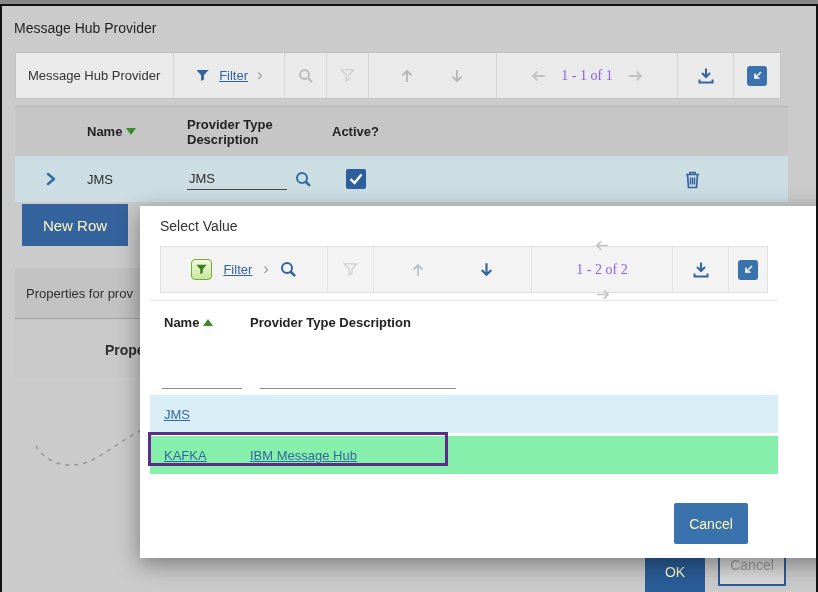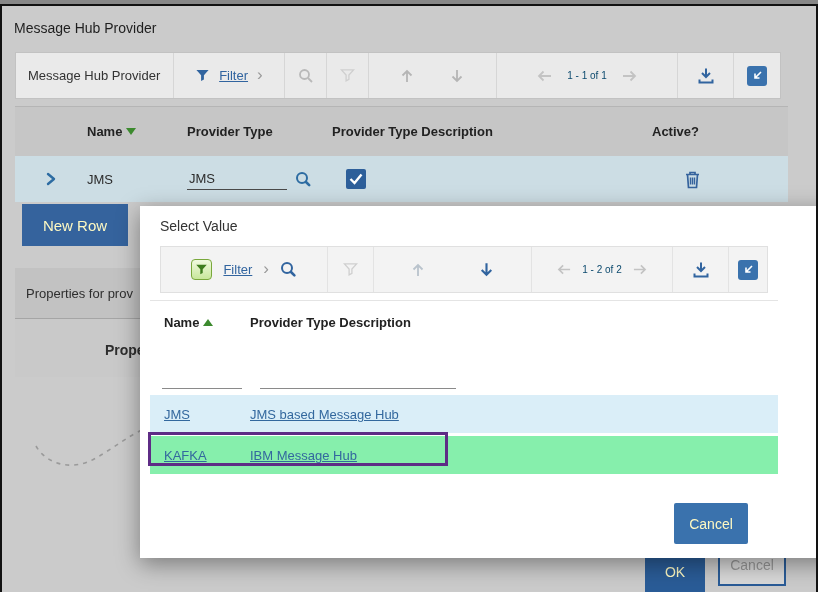--- a/index.html
+++ b/index.html
@@ -8,21 +8,21 @@
   .page-title{position:absolute;left:12px;top:14px;font-size:14px;color:#1f1f1f;}
   
   .tb{position:absolute;display:flex;align-items:stretch;background:#eaeaea;border:1px solid #c2c2c2;}
   .tb.dlg-tb{background:#f3f3f3;border-color:#e0e0e0;}
   .tbcell{display:flex;align-items:center;justify-content:center;gap:9px;border-right:1px solid #d6d6d6;padding:0 6px;}
   .tb.dlg-tb .tbcell{border-right-color:#e3e3e3;}
   .tbcell:last-child{border-right:none;}
   .tb-label{font-size:13px;color:#333;justify-content:flex-start;padding-left:12px;}
   .link{font-size:13px;color:#31649f;text-decoration:underline;cursor:pointer;}
   .chev{font-size:17px;color:#9a9a9a;line-height:1;transform:translateY(-1px);}
-  .pager{font-family:Liberation Sans, sans-serif;font-size:10px;color:#0c4a6e;white-space:nowrap;}
+  .pager{font-family:Liberation Serif, serif;font-size:14px;color:#8b5cf6;white-space:nowrap;}
   .sq-btn{width:20px;height:20px;border-radius:3px;background:#3a72ad;display:flex;align-items:center;justify-content:center;cursor:pointer;}
   .gfilter{width:21px;height:21px;border-radius:4px;border:1px solid #79a83b;background:linear-gradient(#f0fadf,#c8e79b);display:flex;align-items:center;justify-content:center;}
   
   .grid{display:grid;grid-template-columns:72px 100px 145px 320px 80px 56px;align-items:center;}
   .main-head{position:absolute;left:13px;top:100px;width:773px;height:50px;background:#c6c6c6;border-top:1px solid #b5b5b5;}
   .main-row{position:absolute;left:13px;top:150px;width:773px;height:46px;background:#ccdde4;}
   .hcell{font-size:13px;font-weight:bold;color:#222;display:flex;align-items:center;gap:4px;}
   .cell{font-size:13px;color:#2b2b2b;display:flex;align-items:center;}
   .tri-down{width:0;height:0;border-left:5px solid transparent;border-right:5px solid transparent;border-top:7px solid #3c8a2e;}
   .tri-up{width:0;height:0;border-left:5px solid transparent;border-right:5px solid transparent;border-bottom:7px solid #3c8a2e;}
@@ -126,21 +126,20 @@
       </span>
     </div>
   </div>
 
   <div class="main-head grid">
     <div></div>
     <div class="hcell">
       <span>Name</span>
       <span class="tri-down"></span>
     </div>
-    <div class="hcell">Provider Type</div>
     <div class="hcell">Provider Type Description</div>
     <div class="hcell">Active?</div>
     <div></div>
   </div>
 
   <div class="main-row grid">
     <div class="cell" style="justify-content:center;">
       <svg width="12" height="14" viewBox="0 0 12 14">
           <path d="M3 2l6 5-6 5" fill="none" stroke="#2d6ca2" stroke-width="2.4" stroke-linecap="round" stroke-linejoin="round"></path>
         </svg>
@@ -217,21 +216,21 @@
           <svg width="16" height="16" viewBox="0 0 16 16">
               <path d="M8 14V3M3.5 7.5L8 3l4.5 4.5" fill="none" stroke="#b9c3cc" stroke-width="1.8"></path>
             </svg>
         </span>
         <span>
           <svg width="17" height="17" viewBox="0 0 16 16">
               <path d="M8 2v11M3.5 8.5L8 13l4.5-4.5" fill="none" stroke="#31649f" stroke-width="2"></path>
             </svg>
         </span>
       </div>
-      <div class="tbcell" style="width:142px;gap:10px;">
+      <div class="tbcell" style="width:142px;gap:10px;flex-direction:column;">
         <span>
           <svg width="15" height="13" viewBox="0 0 16 14">
               <path d="M14 7H2M6.5 2.5L2 7l4.5 4.5" fill="none" stroke="#c3c3c3" stroke-width="1.8"></path>
             </svg>
         </span>
         <span class="pager">1 - 2 of 2</span>
         <span>
           <svg width="15" height="13" viewBox="0 0 16 14">
               <path d="M2 7h12M9.5 2.5L14 7l-4.5 4.5" fill="none" stroke="#c3c3c3" stroke-width="1.8"></path>
             </svg>
@@ -261,21 +260,20 @@
           <span class="tri-up"></span>
         </div>
         <div class="dlg-hcell c-desc">Provider Type Description</div>
       </div>
       <div style="position:relative;height:62px;">
         <input class="ufield" style="position: absolute; left: 12px; bottom: 3px; width: 80px; border-bottom-color: rgb(138, 138, 138);">
         <input class="ufield" style="position: absolute; left: 110px; bottom: 3px; width: 196px; border-bottom-color: rgb(138, 138, 138);">
       </div>
       <div class="dlg-row blue">
         <div class="c-name"><a class="dlg-link">JMS</a></div>
-        <div class="c-desc"><a class="dlg-link">JMS based Message Hub</a></div>
       </div>
       <div class="dlg-row grey">
         <div class="c-name"><a class="dlg-link">KAFKA</a></div>
         <div class="c-desc"><a class="dlg-link">IBM Message Hub</a></div>
       </div>
     </div>
 
     <div class="hl-rect"></div>
 
     <button class="btn dlg-cancel">Cancel</button>

